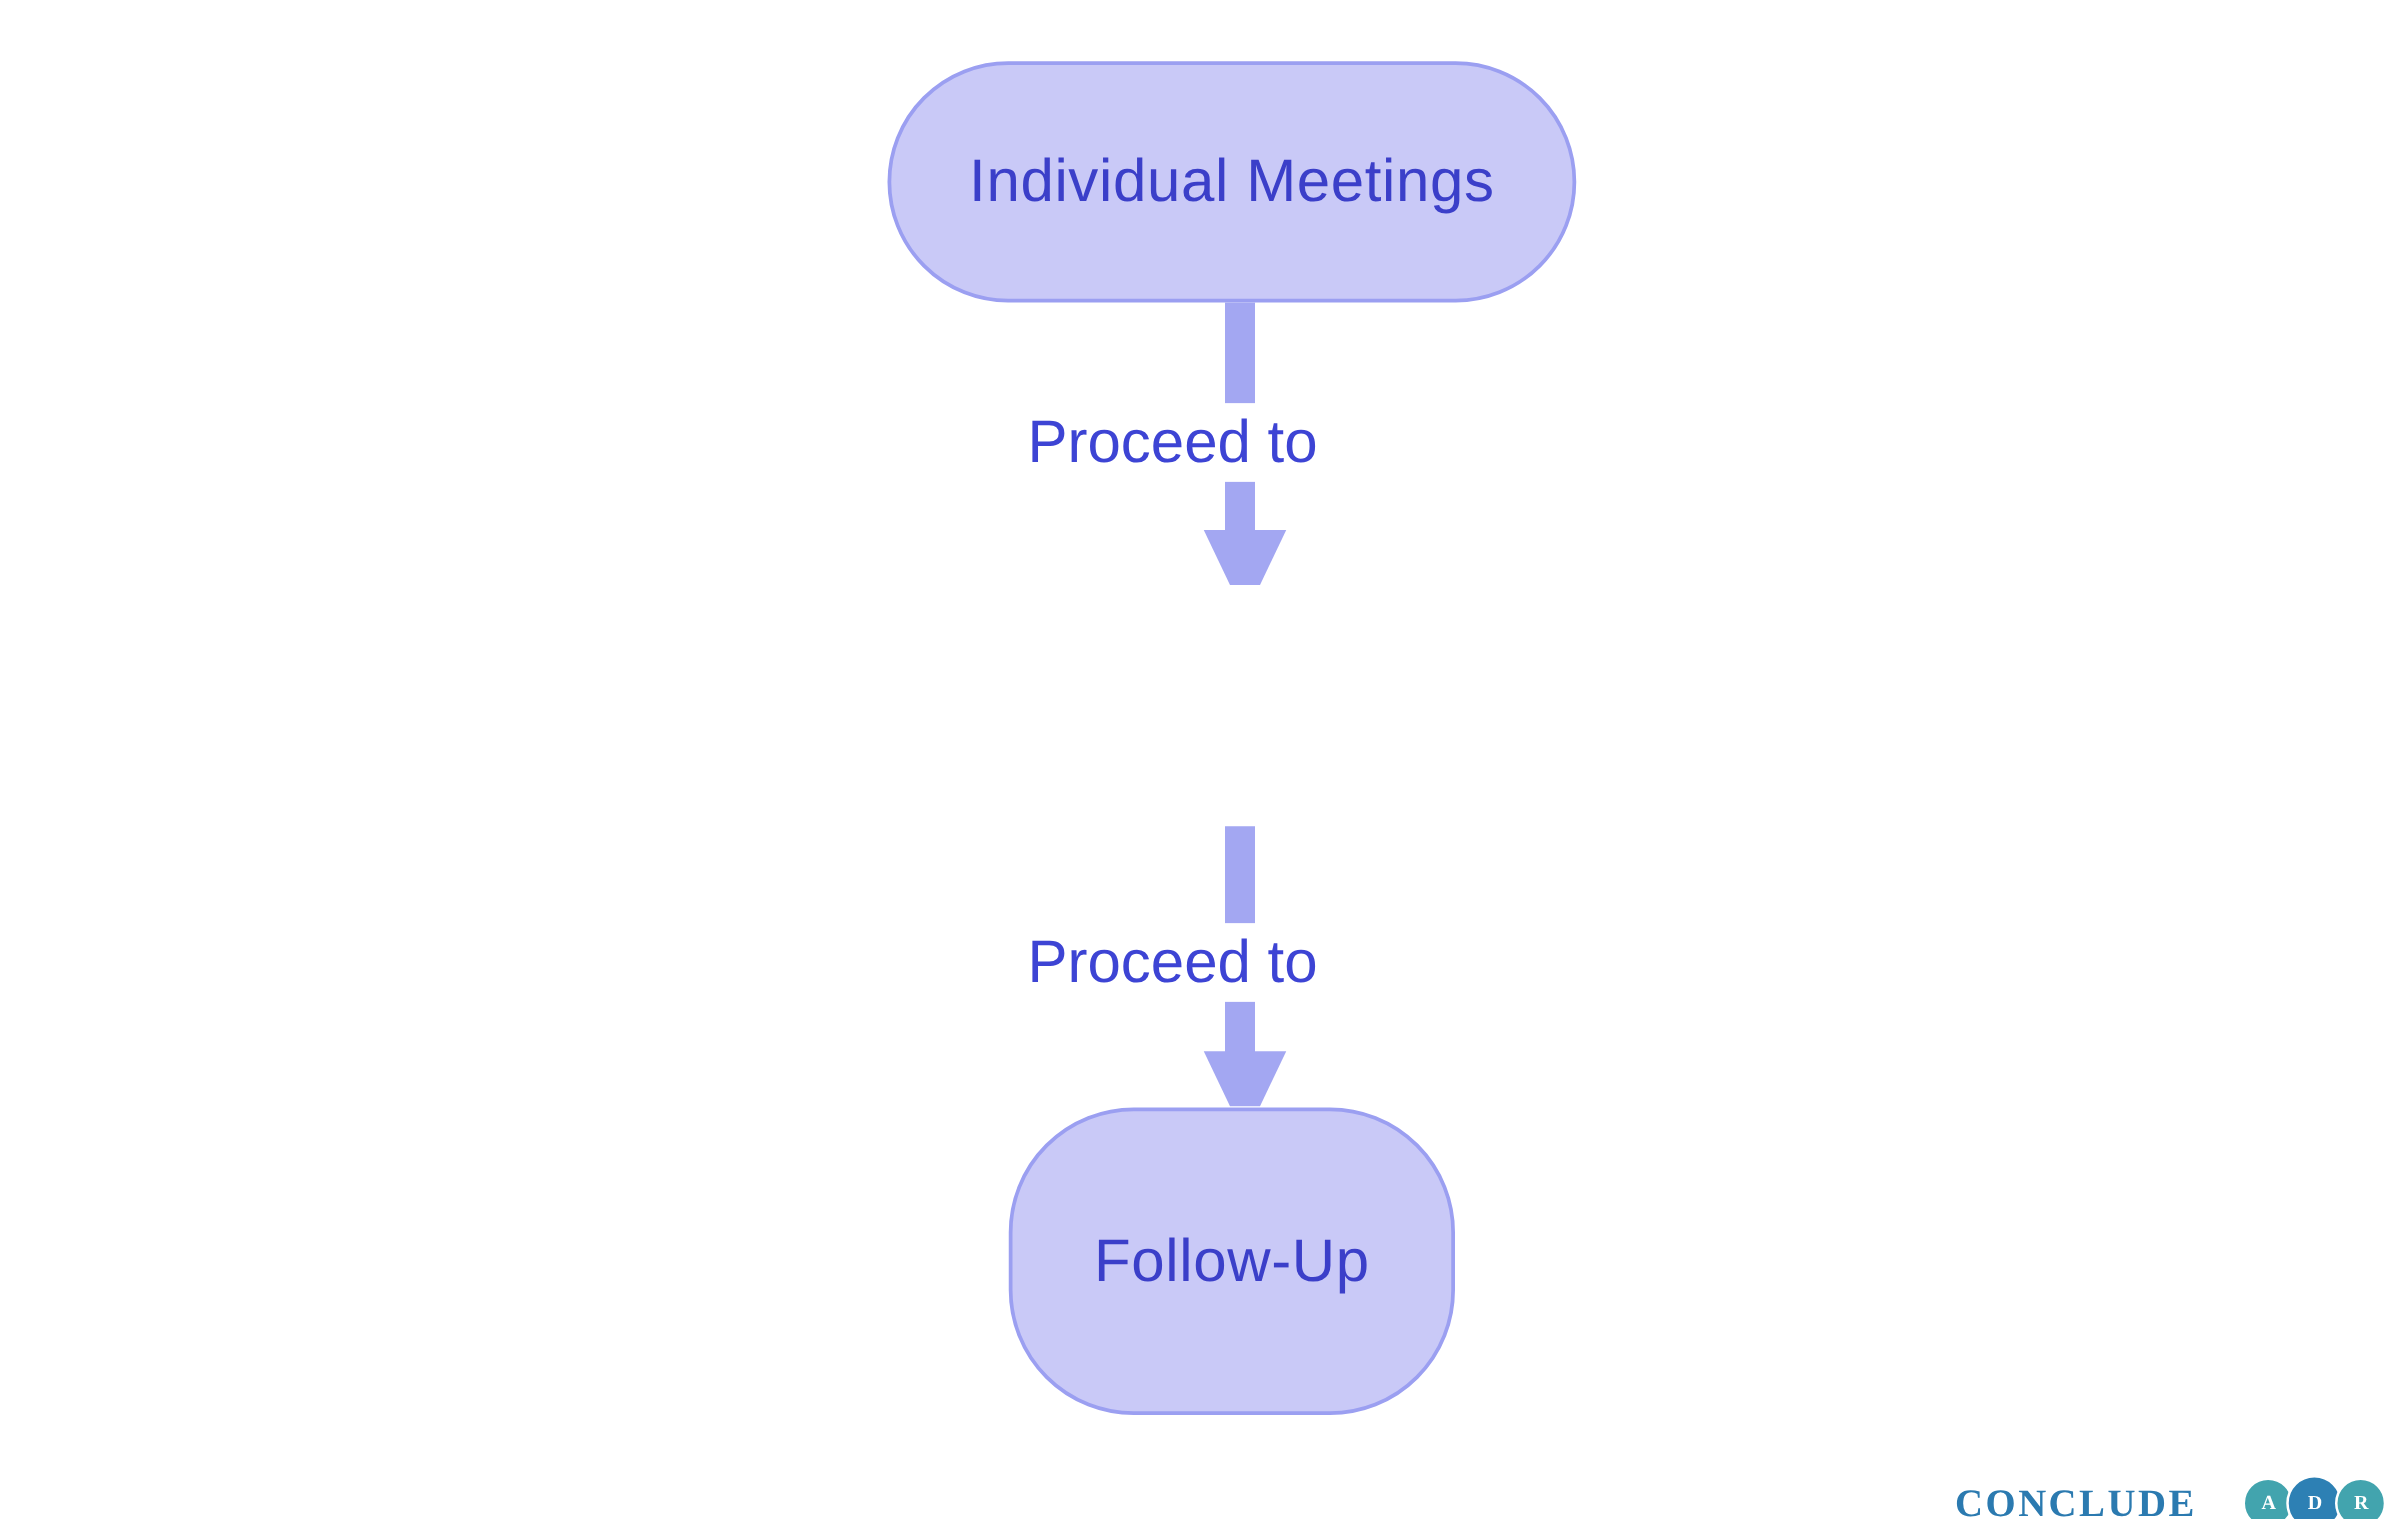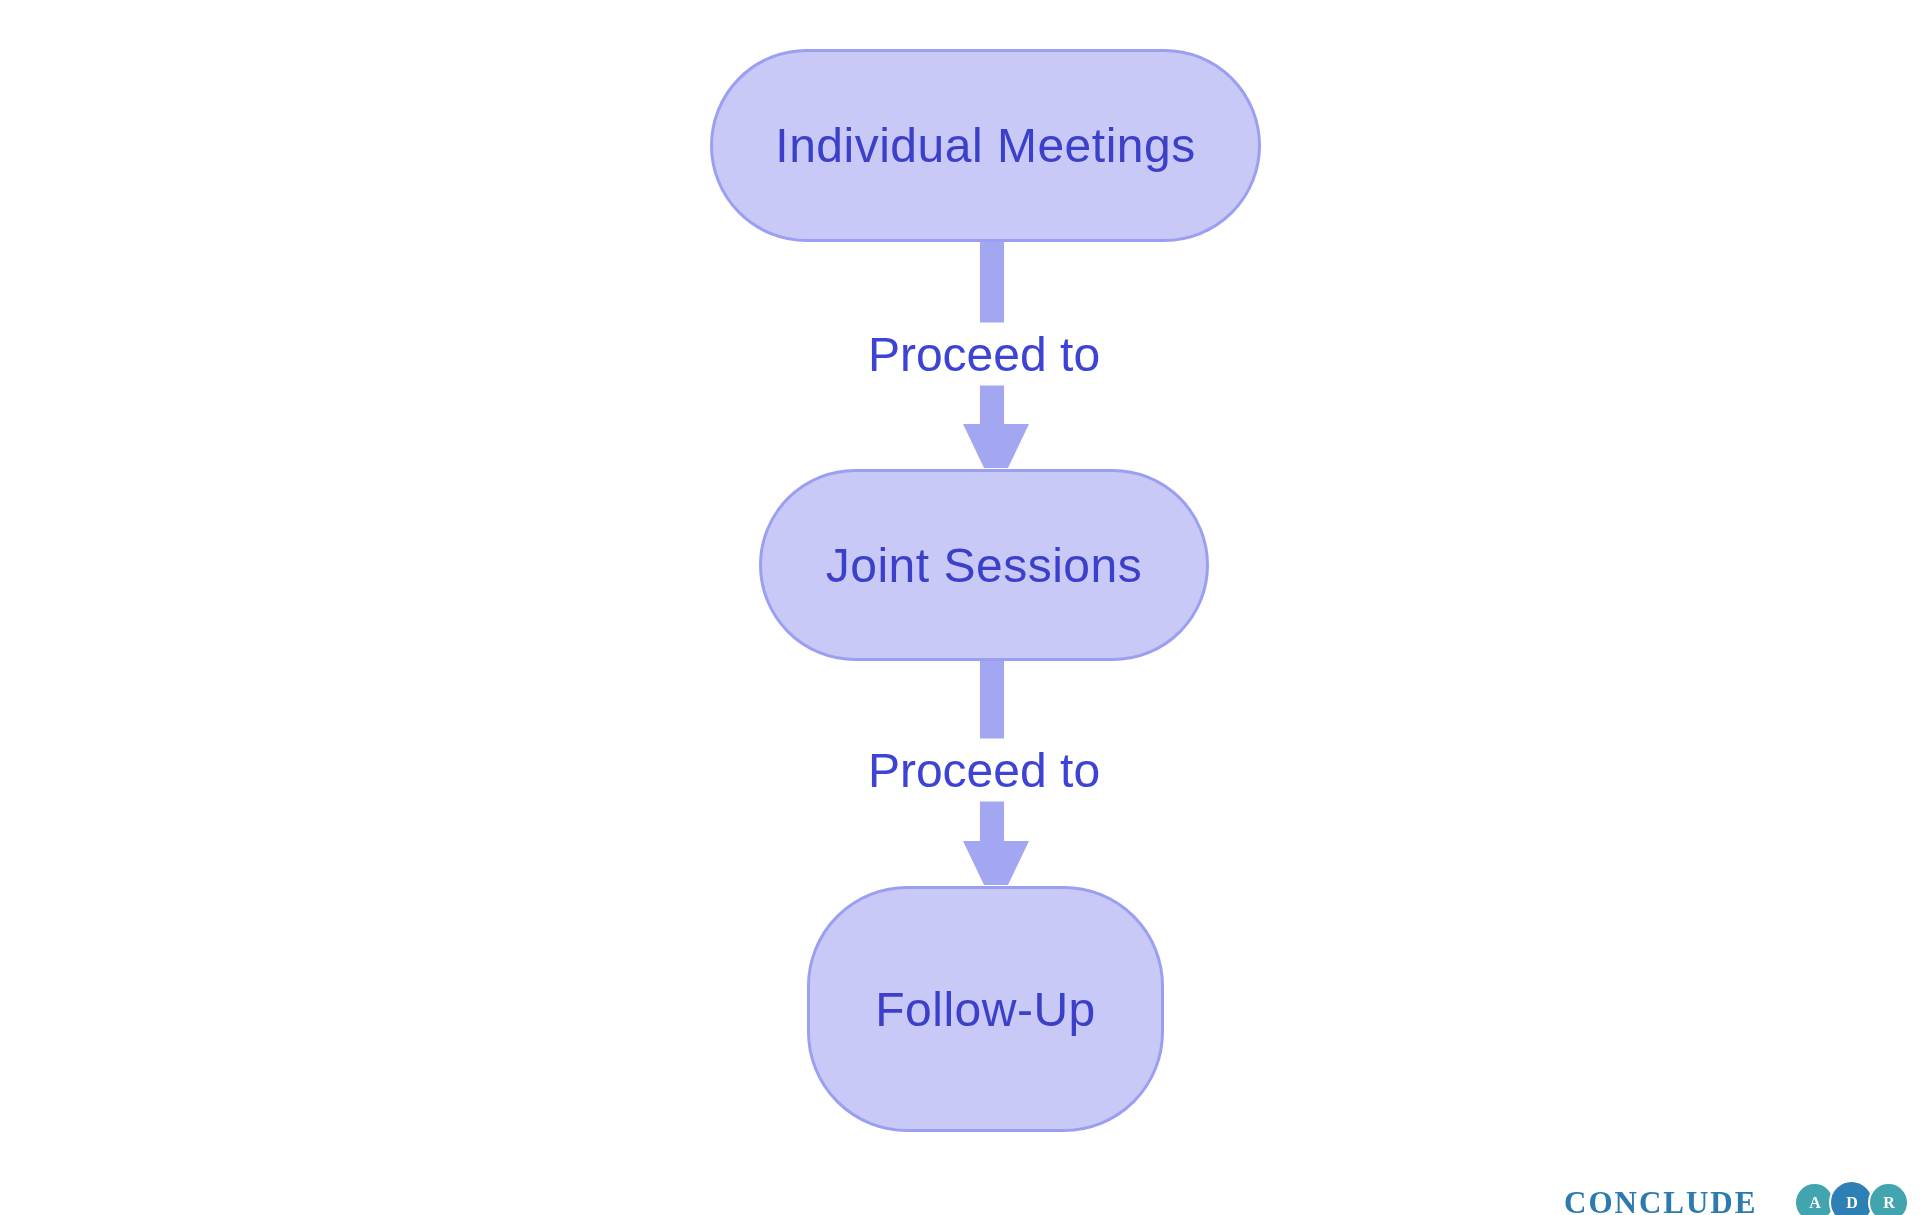--- a/index.html
+++ b/index.html
@@ -52,21 +52,21 @@
     left: 939px; width: 0; height: 0;
     border-left: 21px solid transparent;
     border-right: 21px solid transparent;
     border-top: 44px solid var(--arrow);
     z-index: 1;
   }
   .edge-1 .edge-head { top: 400px; }
   .edge-2 .edge-head { top: 817px; }
   .edge-label {
     position: absolute;
-    left: 960px;
+    left: 914px;
     transform: translate(-50%, -50%);
     background: var(--background);
     padding: 4px 14px;
     color: var(--edge-label-text);
     font-size: 48px;
     white-space: nowrap;
     z-index: 2;
   }
   .edge-1 .edge-label { top: 330px; }
   .edge-2 .edge-label { top: 746px; }
@@ -110,23 +110,20 @@
   <div class="node node-1">
     <span>Individual Meetings</span>
   </div>
 
   <div class="edge edge-1">
     <div class="edge-line"></div>
     <div class="edge-head"></div>
     <div class="edge-label">Proceed to</div>
   </div>
 
-  <div class="node node-2">
-    <span>Joint Sessions</span>
-  </div>
 
   <div class="edge edge-2">
     <div class="edge-line"></div>
     <div class="edge-head"></div>
     <div class="edge-label">Proceed to</div>
   </div>
 
   <div class="node node-3">
     <span>Follow-Up</span>
   </div>

